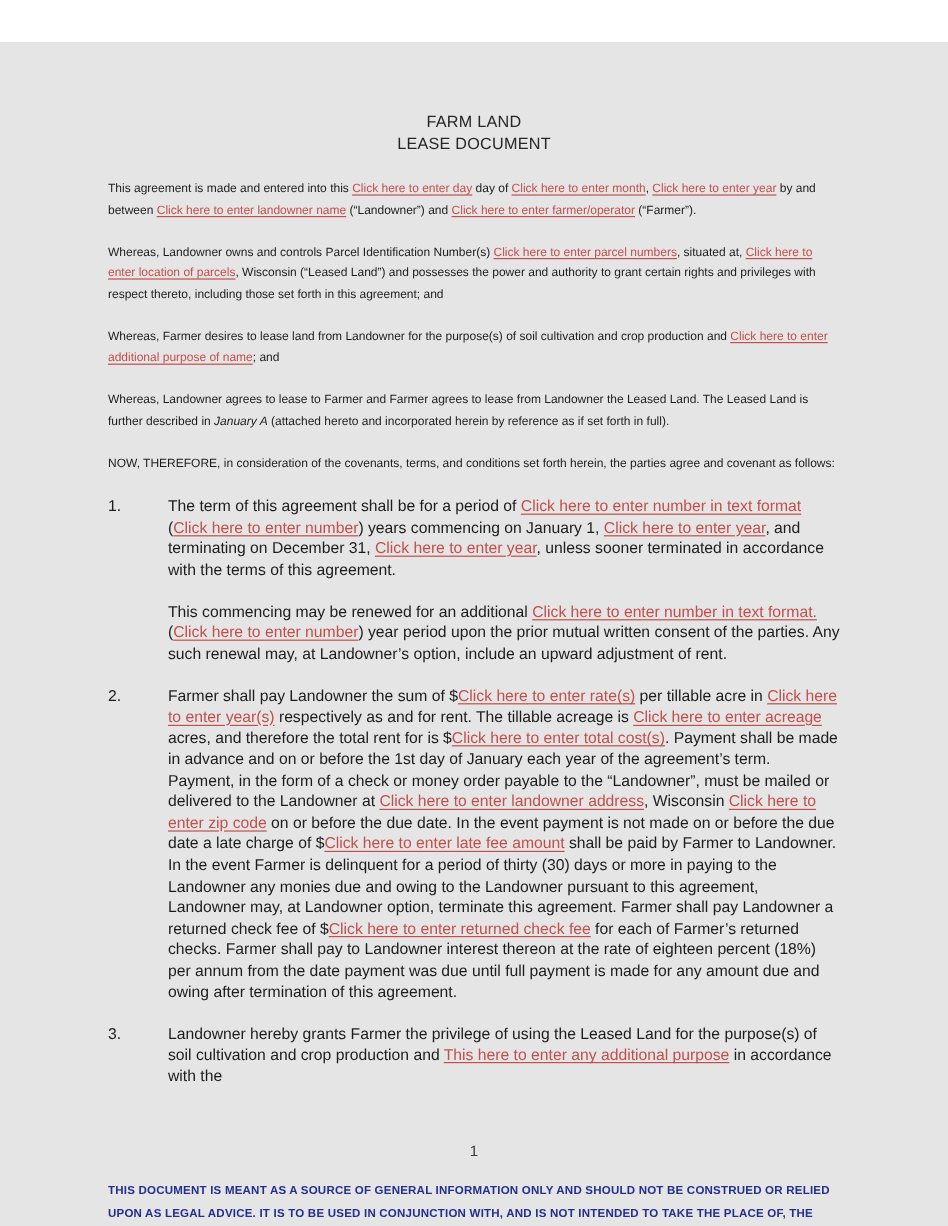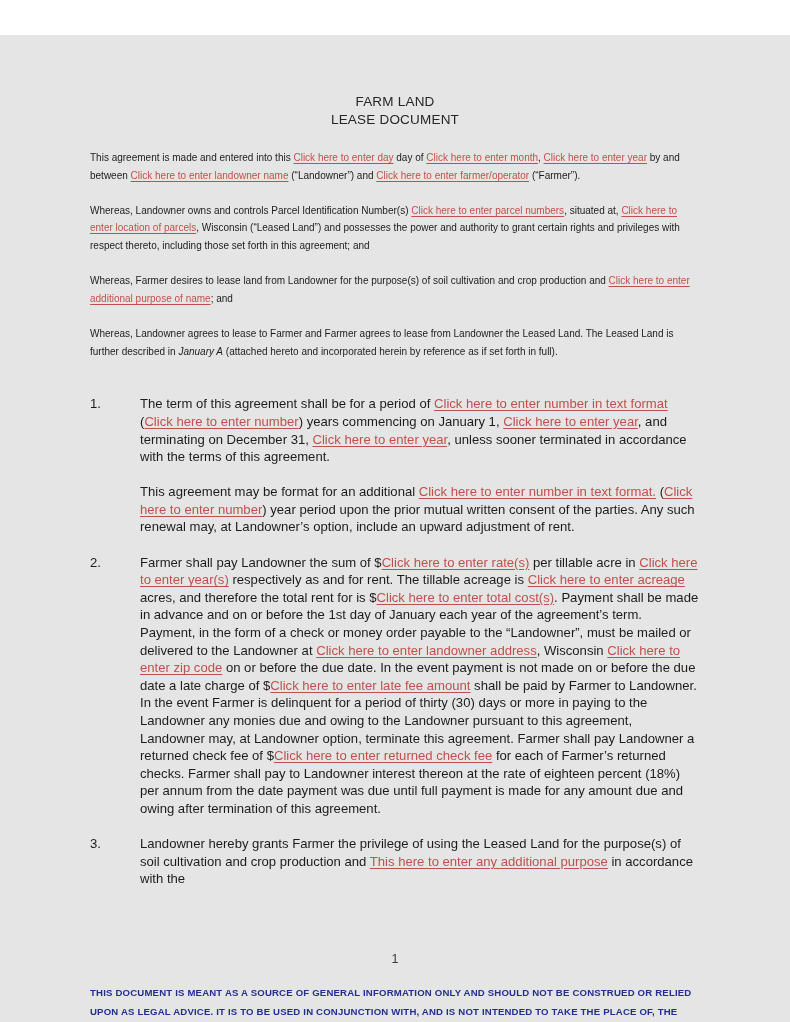--- a/index.html
+++ b/index.html
@@ -148,27 +148,28 @@
     <div class="spacer-sm"></div>
 
     <p class="para"><span>Whereas, Farmer desires to lease land from Landowner for the purpose(s) of soil cultivation and crop production and </span><span class="ph">Click here to enter additional purpose of name</span><span>; and</span></p>
 
     <div class="spacer-sm"></div>
 
     <p class="para"><span>Whereas, Landowner agrees to lease to Farmer and Farmer agrees to lease from Landowner the Leased Land. The Leased Land is further described in </span><span class="ital">January A</span><span> (attached hereto and incorporated herein by reference as if set forth in full).</span></p>
 
     <div class="spacer-sm"></div>
 
+    <p class="para"><span>NOW, THEREFORE, in consideration of the covenants, terms, and conditions set forth herein, the parties agree and covenant as follows:</span></p>
 
     <div class="spacer-sm"></div>
 
     <div class="clause">
       <span class="num">1.</span>
       <div><span>The term of this agreement shall be for a period of </span><span class="ph">Click here to enter number in text format</span><span> (</span><span class="ph">Click here to enter number</span><span>) years commencing on January 1, </span><span class="ph">Click here to enter year</span><span>, and terminating on December 31, </span><span class="ph">Click here to enter year</span><span>, unless sooner terminated in accordance with the terms of this agreement.</span></div>
-      <div class="sub-para"><span>This agreement may be format for an additional </span><span class="ph">Click here to enter number in text format.</span><span> (</span><span class="ph">Click here to enter number</span><span>) year period upon the prior mutual written consent of the parties. Any such renewal may, at Landowner’s option, include an upward adjustment of rent.</span></div>
+      <div class="sub-para"><span>This commencing may be renewed for an additional </span><span class="ph">Click here to enter number in text format.</span><span> (</span><span class="ph">Click here to enter number</span><span>) year period upon the prior mutual written consent of the parties. Any such renewal may, at Landowner’s option, include an upward adjustment of rent.</span></div>
     </div>
 
     <div class="spacer-sm"></div>
 
     <div class="clause">
       <span class="num">2.</span>
       <div><span>Farmer shall pay Landowner the sum of $</span><span class="ph">Click here to enter rate(s)</span><span> per tillable acre in </span><span class="ph">Click here to enter year(s)</span><span> respectively as and for rent.  The tillable acreage is </span><span class="ph">Click here to enter acreage</span><span> acres, and therefore the total rent for is $</span><span class="ph">Click here to enter total cost(s)</span><span>.  Payment shall be made in advance and on or before the 1st day of January each year of the agreement’s term.  Payment, in the form of a check or money order payable to the “Landowner”, must be mailed or delivered to the Landowner at </span><span class="ph">Click here to enter landowner address</span><span>, Wisconsin </span><span class="ph">Click here to enter zip code</span><span> on or before the due date.  In the event payment is not made on or before the due date a late charge of $</span><span class="ph">Click here to enter late fee amount</span><span> shall be paid by Farmer to Landowner.  In the event Farmer is delinquent for a period of thirty (30) days or more in paying to the Landowner any monies due and owing to the Landowner pursuant to this agreement, Landowner may, at Landowner option, terminate this agreement. Farmer shall pay Landowner a returned check fee of $</span><span class="ph">Click here to enter returned check fee</span><span> for each of Farmer’s returned checks. Farmer shall pay to Landowner interest thereon at the rate of eighteen percent (18%) per annum from the date payment was due until full payment is made for any amount due and owing after termination of this agreement.</span></div>
     </div>
 
     <div class="spacer-sm"></div>

